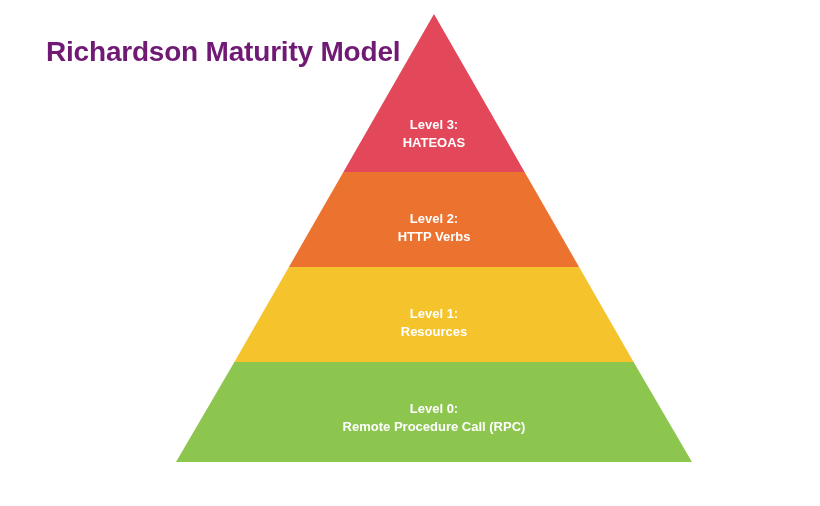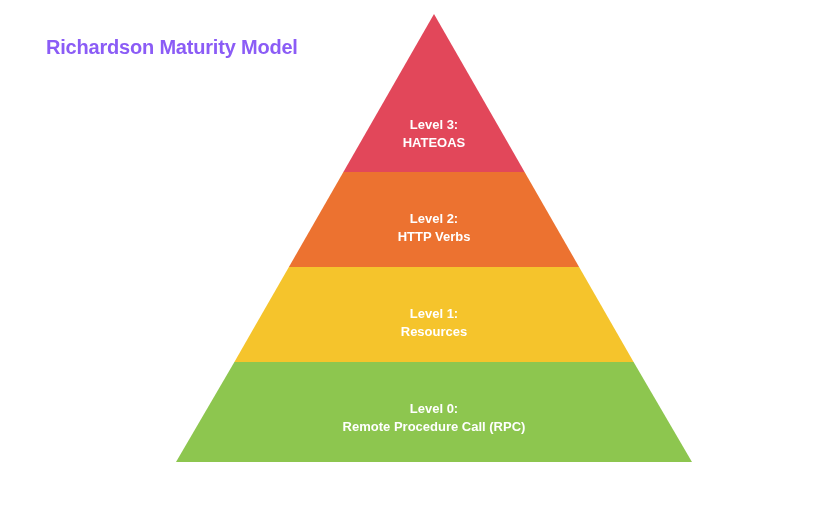--- a/index.html
+++ b/index.html
@@ -17,23 +17,23 @@
   #stage {
     position: relative;
     width: 820px;
     height: 506px;
     background: #ffffff;
   }
   #page-title {
     position: absolute;
     left: 46px;
     top: 36px;
-    font-size: 20px;
+    font-size: 28px;
     font-weight: bold;
-    color: #8b5cf6;
+    color: #701a75;
     letter-spacing: -0.2px;
     white-space: nowrap;
   }
   #pyramid-svg {
     position: absolute;
     left: 0;
     top: 0;
     width: 820px;
     height: 506px;
   }

